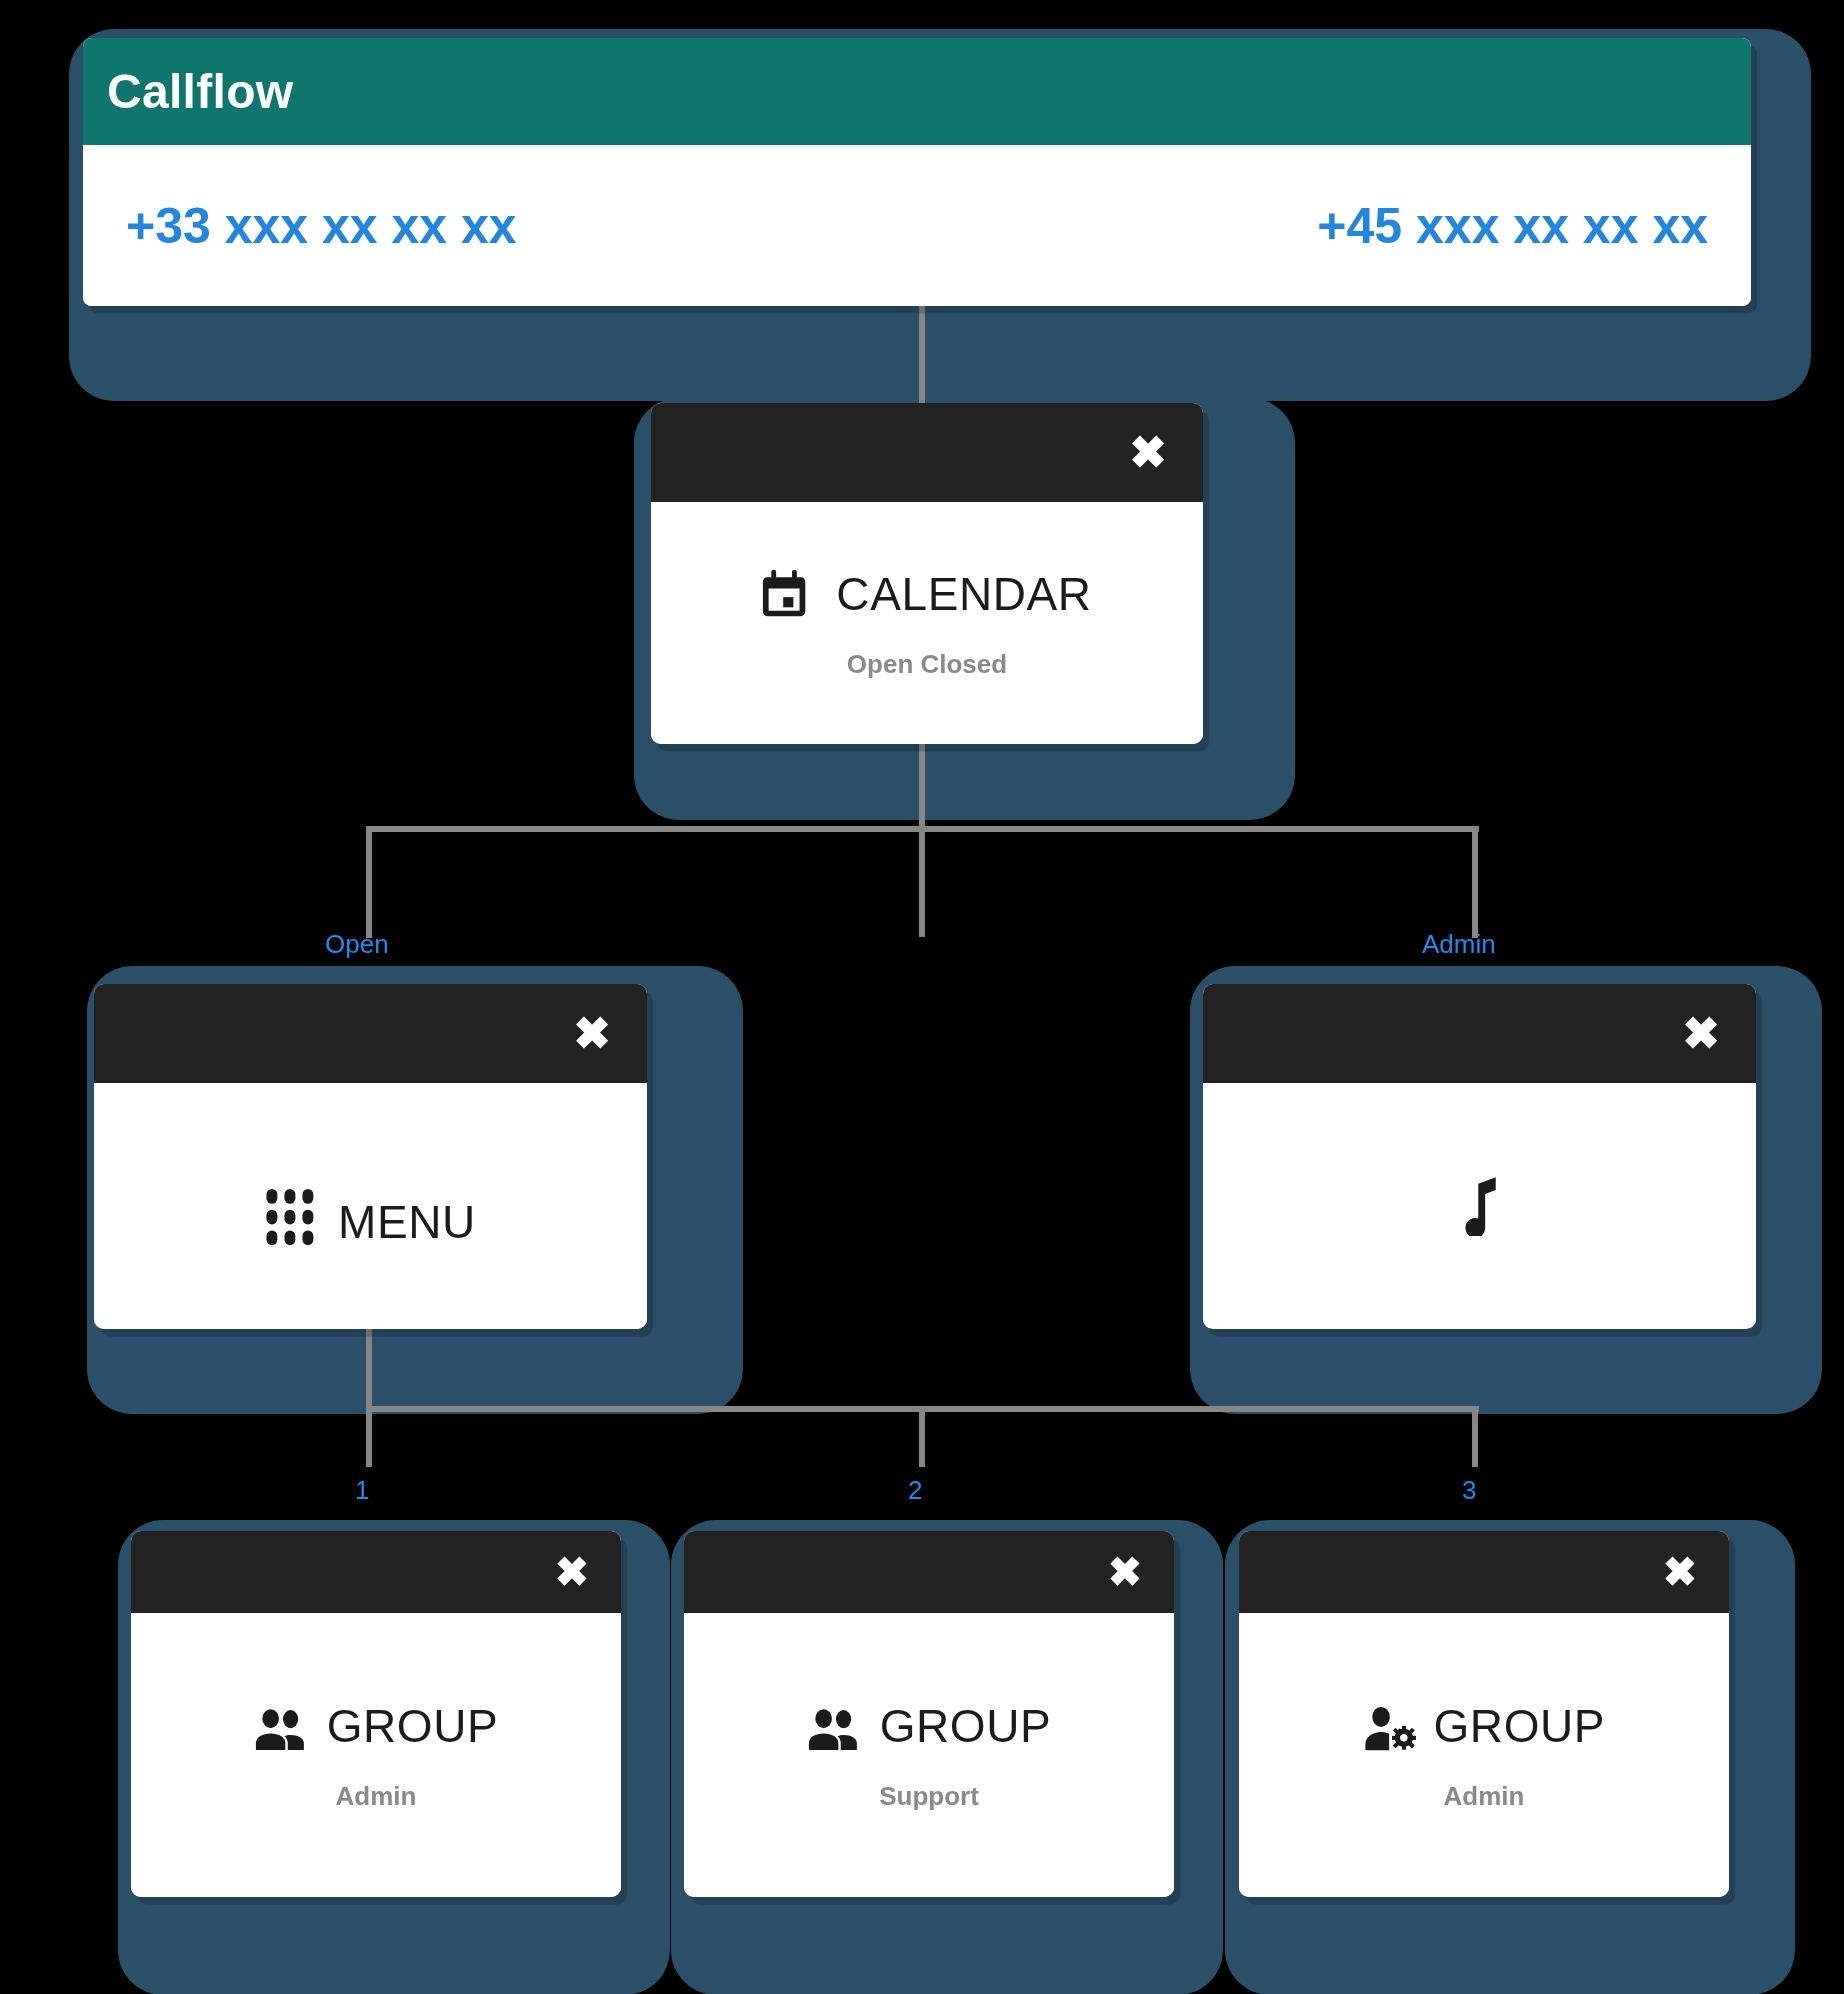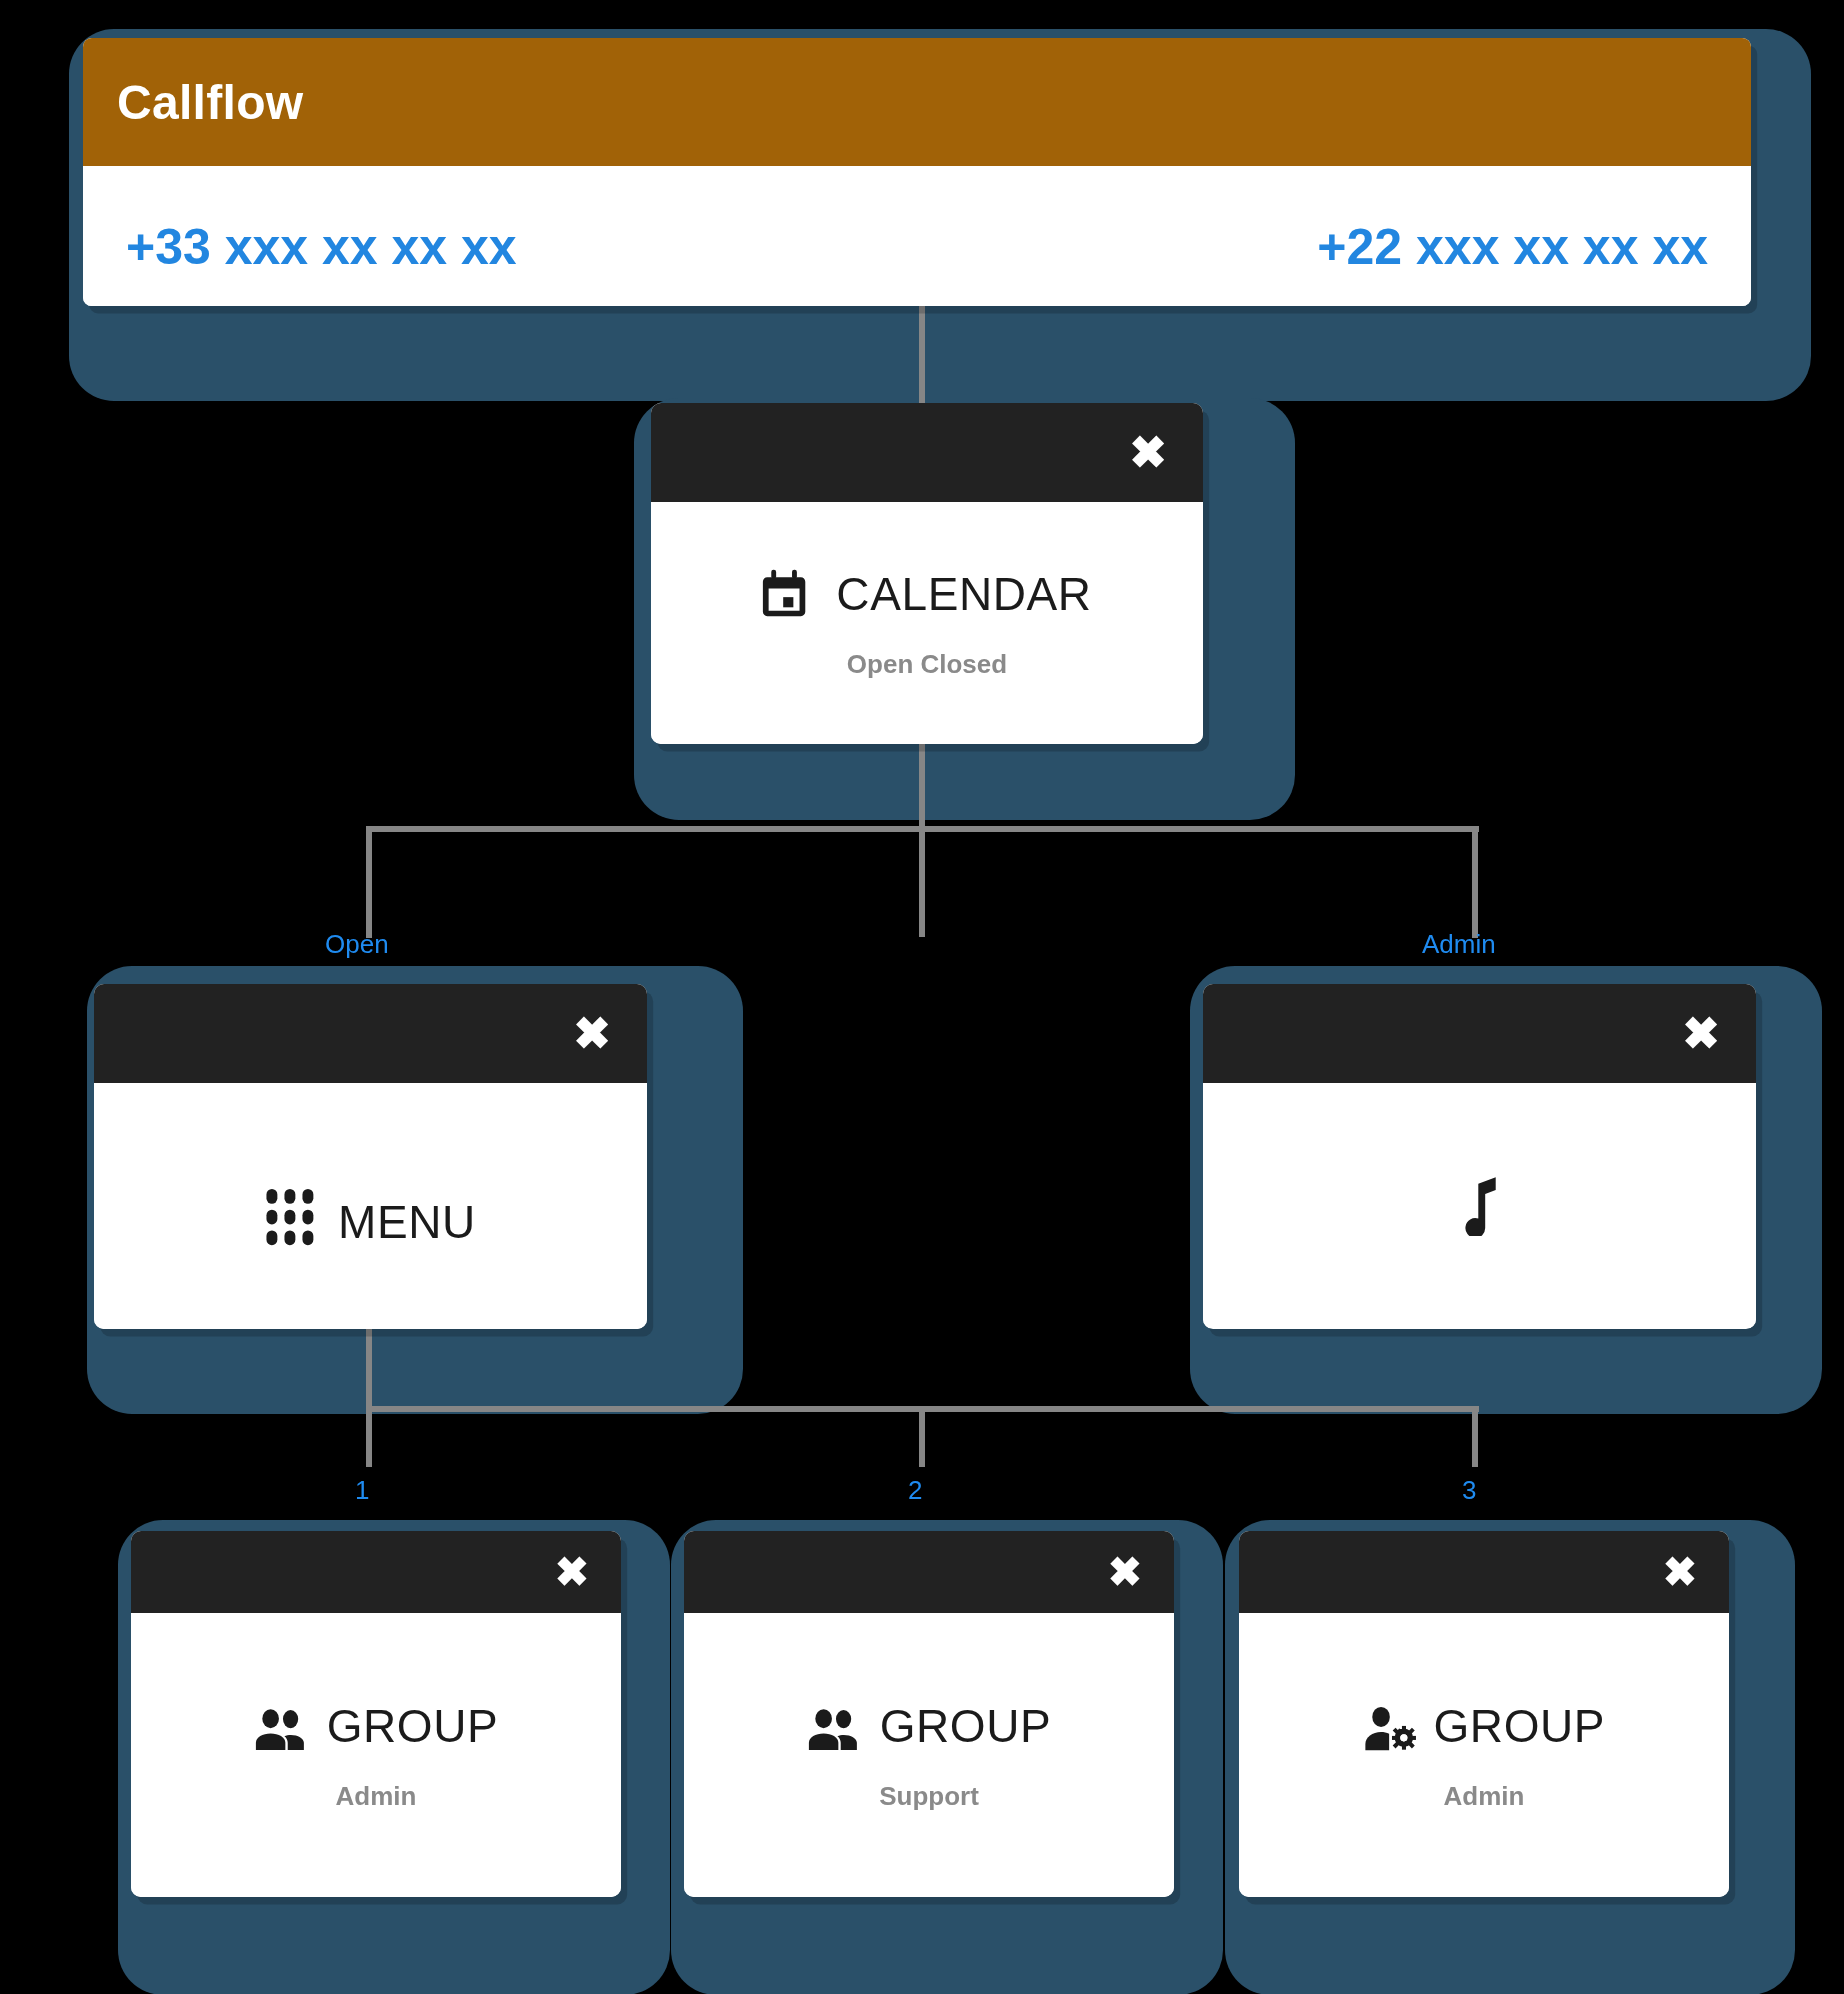--- a/index.html
+++ b/index.html
@@ -91,26 +91,26 @@
     left: 69px; top: 28.5px;
     width: 1742px; height: 372px;
     border-radius: 45px;
   }
   #callflow-card {
     left: 83px; top: 38px;
     width: 1668px; height: 268px;
     border-radius: 8.7px;
   }
   #callflow-header {
-    background: #a16207;
-    height: 128px;
+    background: #0f766e;
+    height: 107px;
     display: flex;
     align-items: center;
     justify-content: flex-start;
-    padding-left: 34px;
+    padding-left: 24px;
     box-sizing: border-box;
   }
   #callflow-title {
     color: #ffffff;
     font-size: 48px;
     font-weight: 700;
     letter-spacing: 0.3px;
   }
   #callflow-numbers {
     height: 161px;
@@ -131,21 +131,21 @@
 </head>
 <body>
 
 <div class="halo" id="callflow-halo"></div>
 <div class="card" id="callflow-card">
   <div id="callflow-header">
     <span id="callflow-title">Callflow</span>
   </div>
   <div id="callflow-numbers">
     <span class="phone-number">+33 xxx xx xx xx</span>
-    <span class="phone-number">+22 xxx xx xx xx</span>
+    <span class="phone-number">+45 xxx xx xx xx</span>
   </div>
 </div>
 
 <div class="line-v" style="left:919px; top:306px; width:6.2px; height:109px;"></div>
 
 <div class="halo" style="left:634px; top:398px; width:661px; height:422px; border-radius:45px;"></div>
 <div class="card" style="left:651px; top:403px; width:552px; height:341px;">
   <div class="card-header" style="height:99px; padding-right:36px;">
     <span class="close-icon" style="font-size:45px;">✖</span>
   </div>

